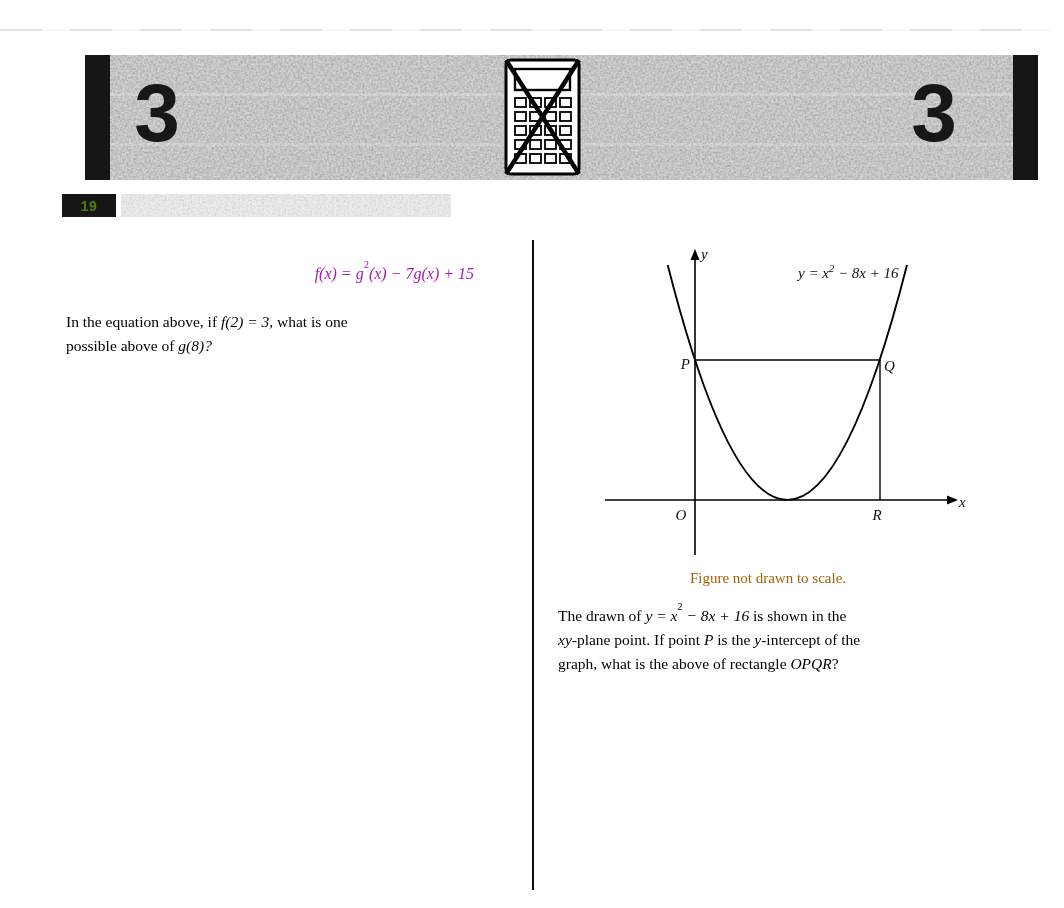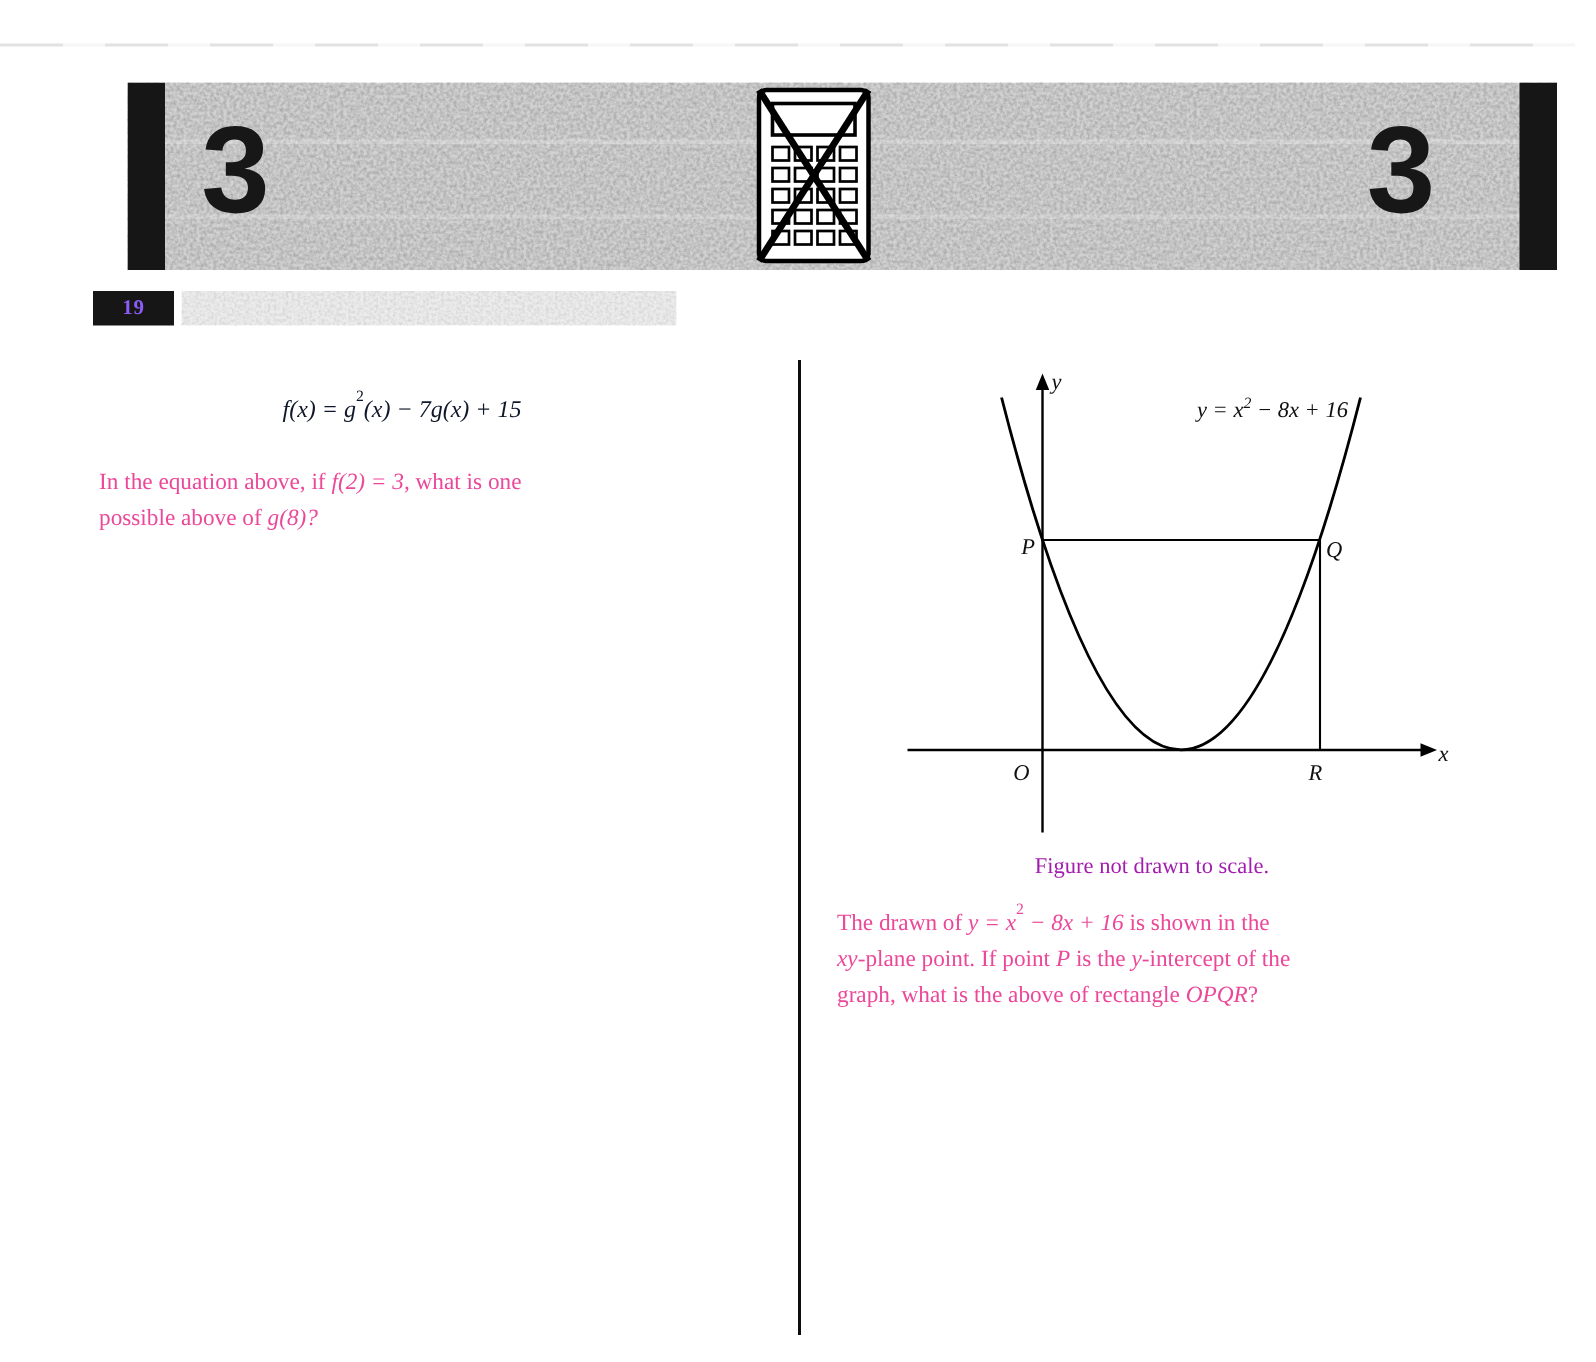--- a/index.html
+++ b/index.html
@@ -5,29 +5,29 @@
   * { margin:0; padding:0; box-sizing:border-box; }
   html,body { background:#ffffff; }
   body { font-family:"Liberation Serif", serif; }
   .page { position:relative; width:1064px; height:908px; background:#fff; overflow:hidden; color:#1b1b1b; }
   .abs { position:absolute; }
   .scan-line { position:absolute; left:0; top:29px; width:1050px; height:2px;
                background:repeating-linear-gradient(90deg,#e2e2e2 0 42px,#f6f6f6 42px 70px); }
   .band-wrap { position:absolute; left:85px; top:55px; width:953px; height:125px; }
   .band-number { font-family:"Liberation Sans", sans-serif; font-weight:700; font-size:82px; fill:#171717; }
   .q-header { position:absolute; display:flex; align-items:center; gap:5px; }
-  .q-badge { width:54px; height:23px; background:#161616; color:#8b5cf6;
-             font-family:Liberation Serif, serif; font-weight:700; font-size:14px;
+  .q-badge { width:54px; height:23px; background:#161616; color:#4d7c0f;
+             font-family:Liberation Sans, sans-serif; font-weight:700; font-size:14px;
              display:flex; align-items:center; justify-content:center; letter-spacing:0.5px; }
   .divider { position:absolute; left:532px; top:240px; width:2px; height:650px; background:#0d0d0d; }
-  .equation { position:absolute; font-size:16px; font-style:italic; text-align:center; color:#0f172a; }
+  .equation { position:absolute; font-size:16px; font-style:italic; text-align:right; color:#a21caf; }
   .msup { font-size:10.5px; position:relative; top:-5px; font-style:normal; }
-  .prompt { position:absolute; font-size:15.5px; line-height:24px; color:#ec4899; }
+  .prompt { position:absolute; font-size:15.5px; line-height:24px; color:#000000; }
   .mi { font-style:italic; }
-  .caption { position:absolute; font-size:15px; text-align:center; color:#a21caf; }
+  .caption { position:absolute; font-size:15px; text-align:center; color:#a16207; }
   .fig-label { font-family:"Liberation Serif", serif; font-style:italic; font-size:15px; fill:#101010; }
 </style>
 </head>
 <body>
 
 <svg width="0" height="0" style="position:absolute">
   <defs>
     <filter id="grain-dark" x="-2%" y="-2%" width="104%" height="104%">
       <feTurbulence type="fractalNoise" baseFrequency="0.45" numOctaves="3" seed="11" stitchTiles="stitch"></feTurbulence>
       <feColorMatrix type="matrix" values="0 0 0 0 0.36  0 0 0 0 0.36  0 0 0 0 0.36  0 0 0 1.8 -0.55"></feColorMatrix>

